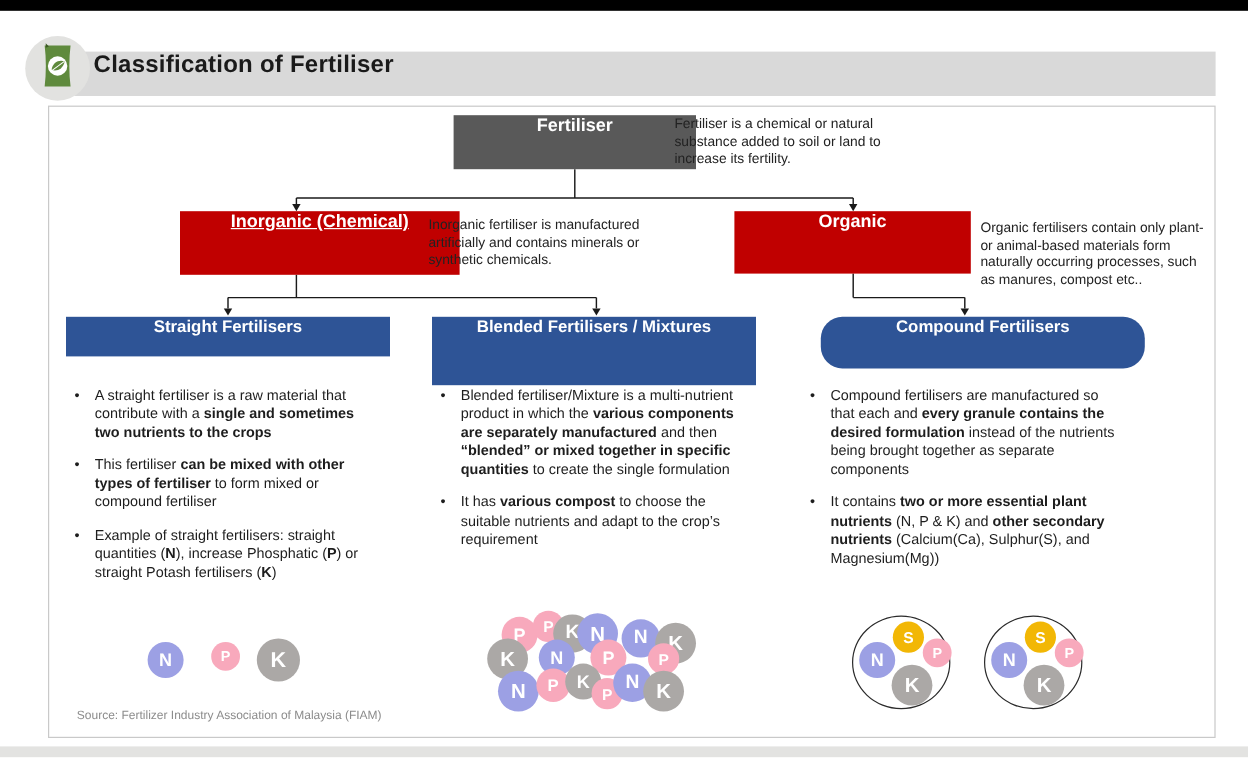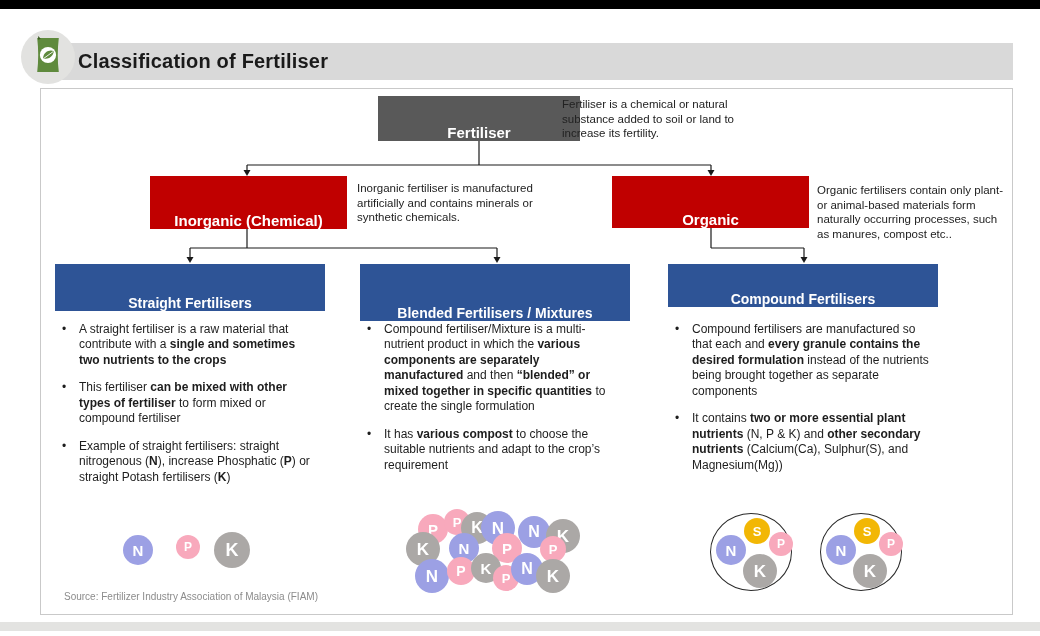--- a/index.html
+++ b/index.html
@@ -4,34 +4,34 @@
 <style>
   html,body{margin:0;padding:0;}
   body{
     width:1040px;height:636px;position:relative;overflow:hidden;
     background:#ffffff;font-family:"Liberation Sans",sans-serif;
   }
   .topbar{position:absolute;left:0;top:0;width:1040px;height:9px;background:#000000;}
   .bottombar{position:absolute;left:0;top:622px;width:1040px;height:9px;background:#e3e3e1;}
   .headerbar{
     position:absolute;left:62px;top:43px;width:951px;height:37px;background:#d9d9d9;
-    display:flex;align-items:center;padding-left:16px;box-sizing:border-box;
+    display:flex;padding-left:16px;box-sizing:border-box;
   }
   .page-title{font-size:20px;font-weight:bold;color:#1a1a1a;letter-spacing:.2px;}
   .icon-circle{
     position:absolute;left:21px;top:30px;width:54px;height:54px;border-radius:50%;
     background:#e2e2e0;display:flex;align-items:center;justify-content:center;z-index:3;
   }
   .panel{
     position:absolute;left:40px;top:88px;width:973px;height:527px;
     border:1px solid #c9c9c9;background:#ffffff;box-sizing:border-box;
   }
   .connectors{position:absolute;left:0;top:0;width:1040px;height:636px;pointer-events:none;z-index:1;}
   .node{
-    position:absolute;display:flex;align-items:flex-end;justify-content:center;
+    position:absolute;display:flex;align-items:flex-start;justify-content:center;
     color:#ffffff;font-weight:bold;text-align:center;z-index:2;box-sizing:border-box;
   }
   .node.gray{background:#595959;font-size:15px;}
   .node.red{background:#c00000;font-size:15px;}
   .node.blue{background:#2e5496;font-size:14px;}
   .desc{position:absolute;font-size:11.5px;color:#222222;line-height:1.27;z-index:2;}
   .bullets{position:absolute;font-size:12px;color:#1d1d1d;line-height:1.29;display:flex;flex-direction:column;gap:12px;z-index:2;}
   .bullet{display:flex;}
   .bullet .dot{flex:0 0 17px;width:17px;}
   .bullet .btext{flex:1;}
@@ -87,58 +87,58 @@
     <polygon points="493.5,257 500.5,257 497,263"></polygon>
     <polygon points="800.5,257 807.5,257 804,263"></polygon>
   </g>
 </svg>
 
 <div class="node gray" style="left:378px;top:96px;width:202px;height:45px;">
   <span>Fertiliser</span>
 </div>
 <div class="desc" style="left:562px;top:97px;width:182px;">Fertiliser is a chemical or natural substance added to soil or land to increase its fertility.</div>
 
-<div class="node red" style="left:150px;top:176px;width:197px;height:53px;">
+<div class="node red" style="left:150px;top:176px;width:233px;height:53px;text-decoration:underline;">
   <span>Inorganic (Chemical)</span>
 </div>
 <div class="desc" style="left:357px;top:181px;width:202px;">Inorganic fertiliser is manufactured artificially and contains minerals or synthetic chemicals.</div>
 
 <div class="node red" style="left:612px;top:176px;width:197px;height:52px;">
   <span>Organic</span>
 </div>
 <div class="desc" style="left:817px;top:183px;width:195px;">Organic fertilisers contain only plant- or animal-based materials form naturally occurring processes, such as manures, compost etc..</div>
 
-<div class="node blue" style="left:55px;top:264px;width:270px;height:47px;">
+<div class="node blue" style="left:55px;top:264px;width:270px;height:33px;">
   <span>Straight Fertilisers</span>
 </div>
 <div class="node blue" style="left:360px;top:264px;width:270px;height:57px;">
   <span>Blended Fertilisers / Mixtures</span>
 </div>
-<div class="node blue" style="left:668px;top:264px;width:270px;height:43px;">
+<div class="node blue" style="left:684px;top:264px;width:270px;height:43px;border-radius:18px;">
   <span>Compound Fertilisers</span>
 </div>
 
 <div class="bullets" style="left:62px;top:322px;width:250px;">
     <div class="bullet">
       <span class="dot">•</span>
       <span class="btext"><span>A straight fertiliser is a raw material that contribute with a </span><b>single and sometimes two nutrients to the crops</b></span>
     </div>
     <div class="bullet">
       <span class="dot">•</span>
       <span class="btext"><span>This fertiliser </span><b>can be mixed with other types of fertiliser</b><span> to form mixed or compound fertiliser</span></span>
     </div>
     <div class="bullet">
       <span class="dot">•</span>
-      <span class="btext"><span>Example of straight fertilisers: straight nitrogenous (</span><b>N</b><span>), increase Phosphatic (</span><b>P</b><span>) or straight Potash fertilisers (</span><b>K</b><span>)</span></span>
+      <span class="btext"><span>Example of straight fertilisers: straight quantities (</span><b>N</b><span>), increase Phosphatic (</span><b>P</b><span>) or straight Potash fertilisers (</span><b>K</b><span>)</span></span>
     </div>
   </div>
 <div class="bullets" style="left:367px;top:322px;width:250px;">
     <div class="bullet">
       <span class="dot">•</span>
-      <span class="btext"><span>Compound fertiliser/Mixture  is a multi-nutrient product in which the </span><b>various components are separately manufactured</b><span> and then </span><b>“blended” or mixed together in specific quantities</b><span> to create the single formulation</span></span>
+      <span class="btext"><span>Blended fertiliser/Mixture  is a multi-nutrient product in which the </span><b>various components are separately manufactured</b><span> and then </span><b>“blended” or mixed together in specific quantities</b><span> to create the single formulation</span></span>
     </div>
     <div class="bullet">
       <span class="dot">•</span>
       <span class="btext"><span>It has </span><b>various compost</b><span> to choose the suitable nutrients and adapt to the crop’s requirement</span></span>
     </div>
   </div>
 <div class="bullets" style="left:675px;top:322px;width:258px;">
     <div class="bullet">
       <span class="dot">•</span>
       <span class="btext"><span>Compound fertilisers are manufactured so that each and </span><b>every granule contains the desired formulation</b><span> instead of the nutrients being brought together as separate components</span></span>

